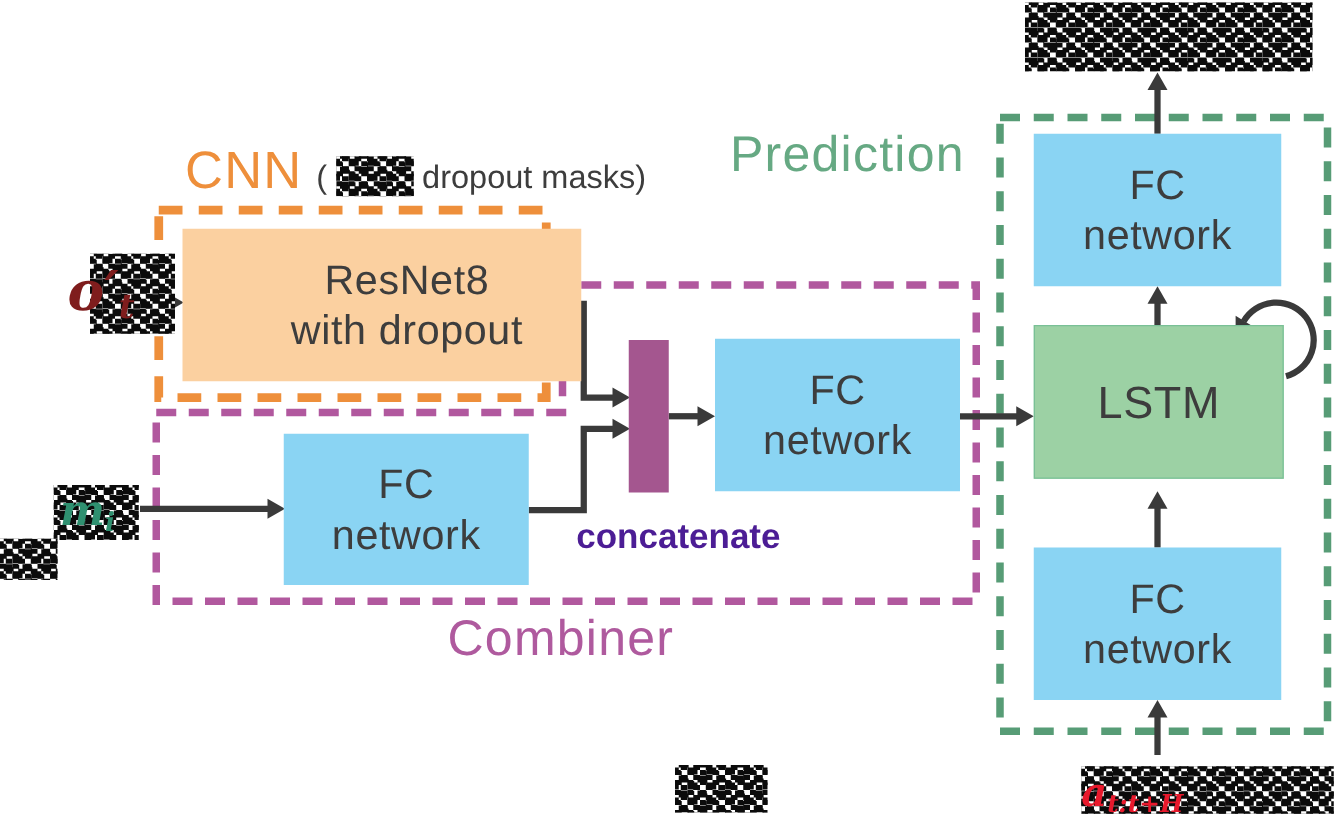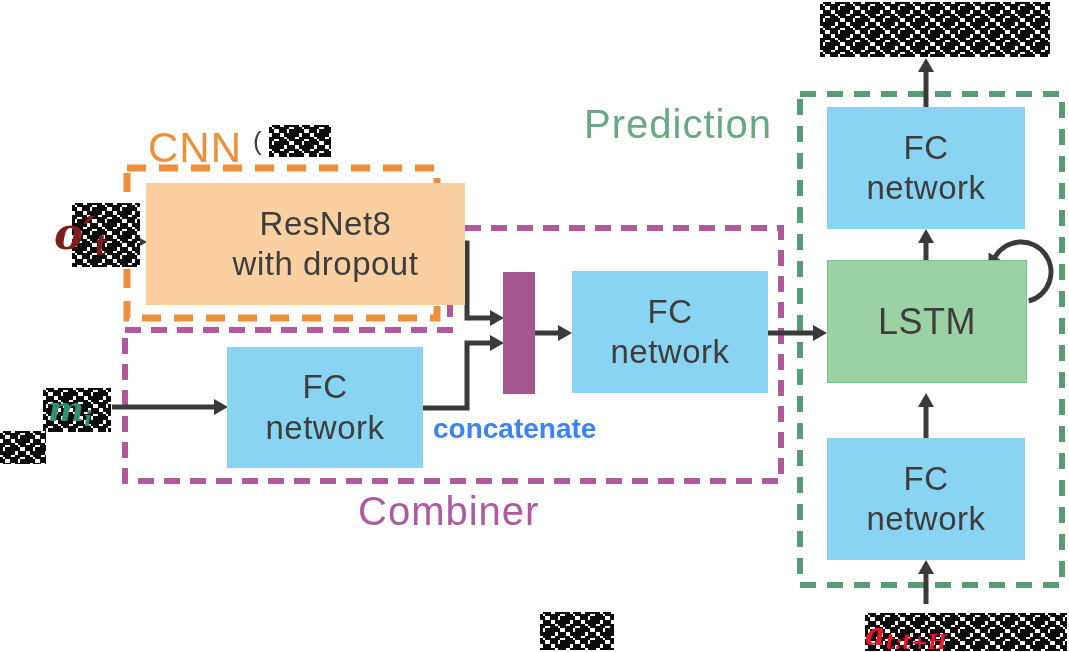--- a/index.html
+++ b/index.html
@@ -23,24 +23,24 @@
       repeating-conic-gradient(#0b0b0b 0 25%, transparent 0 50%) 0 0/10px 8px,
       repeating-conic-gradient(#0b0b0b 0 25%, #ffffff 0 50%) 3px 2px/15px 12px;
   }
   .noise-inline{
     display:inline-block;vertical-align:middle;
     background:
       repeating-conic-gradient(#0b0b0b 0 25%, transparent 0 50%) 0 0/10px 8px,
       repeating-conic-gradient(#0b0b0b 0 25%, #ffffff 0 50%) 3px 2px/15px 12px;
   }
   .grp-label{position:absolute;z-index:3;letter-spacing:1px;}
-  .cnn-label{color:#ee8f3b;font-size:42px;margin-top:12px;}
+  .cnn-label{color:#ee8f3b;font-size:42px;}
   .prediction-label{color:#66a983;font-size:40px;}
   .combiner-label{color:#af5a9e;font-size:40px;}
-  .concat-label{color:#3b82f6;font-size:28px;font-weight:bold;z-index:3;position:absolute;}
+  .concat-label{color:#4c1d95;font-size:28px;font-weight:bold;z-index:3;position:absolute;margin-left:28px;}
   .caption{position:absolute;z-index:3;color:#3d3d3d;font-size:26px;white-space:nowrap;}
   .caption-inline{display:flex;align-items:center;gap:7px;}
   .math{
     position:absolute;z-index:4;font-family:"DejaVu Serif", serif;
     font-style:italic;font-weight:bold;white-space:nowrap;line-height:1;
   }
   .math sub{font-size:62%;vertical-align:-22%;}
   .math sup{font-size:58%;vertical-align:38%;}
   .m-observation{color:#7f1d1d;font-size:44px;}
   .m-sigma{color:#2f9070;font-size:34px;}
@@ -116,20 +116,21 @@
   <div class="box fc-fill" style="left:827px;top:438px;width:198px;height:122px;">
     <div>FC</div>
     <div>network</div>
   </div>
 
   <div class="grp-label cnn-label" style="left:148px;top:112px;">CNN</div>
 
   <div class="caption caption-inline" style="left:253px;top:125px;">
     <span>(</span>
       <span class="noise-inline" style="width:62px;height:32px;"></span>
+      <span>dropout masks)</span>
   </div>
 
   <div class="grp-label prediction-label" style="left:584px;top:102px;">Prediction</div>
 
   <div class="grp-label combiner-label" style="left:358px;top:489px;">Combiner</div>
 
   <div class="concat-label" style="left:433px;top:413px;">concatenate</div>
 
   <div class="noise" style="left:72px;top:203px;width:68px;height:64px;"></div>
   <div class="math m-observation" style="left:54px;top:212px;"><span>o′</span><sub>t</sub></div>

